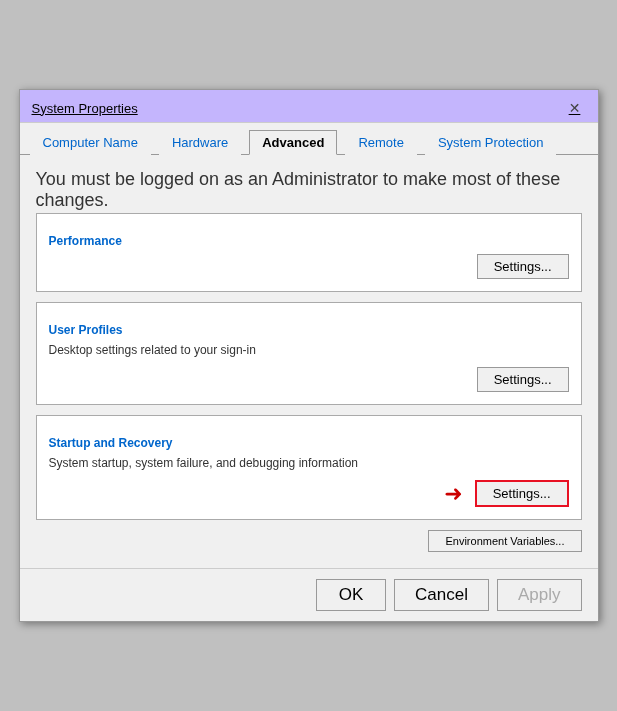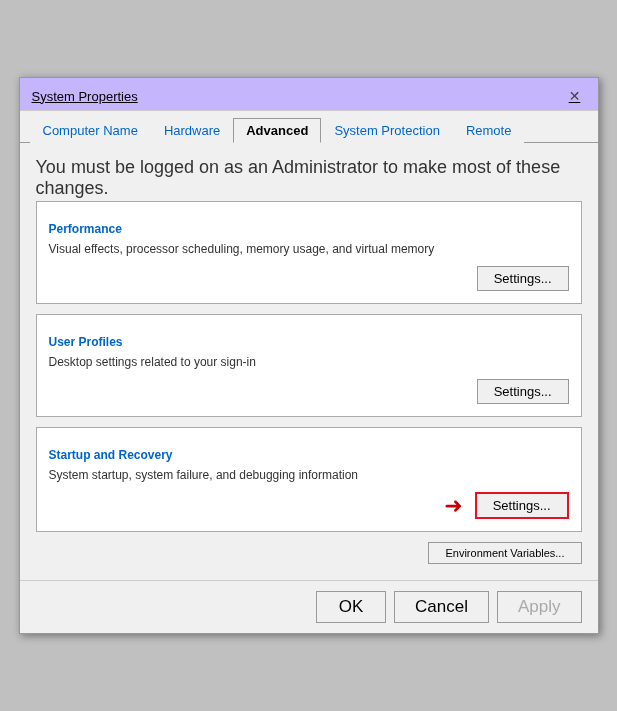--- a/index.html
+++ b/index.html
@@ -56,21 +56,21 @@
       background: none;
       border: none;
     }
 
     .tab-bar {
       display: flex;
       flex-direction: row;
       padding: 6px 10px 0 10px;
       background: #f0f0f0;
       border-bottom: 1px solid #999;
-      gap: 0;
+      gap: 8px;
     }
 
     .tab {
       padding: 4px 12px;
       cursor: pointer;
       font-size: 13px;
       color: #0066cc;
       border: 1px solid transparent;
       border-bottom: none;
       background: #f0f0f0;
@@ -199,31 +199,30 @@
   <div class="title-bar">
     <span class="title-bar-title">System Properties</span>
     <button class="title-bar-close">✕</button>
   </div>
 
   <div class="tab-bar">
 
   <div class="tab">Computer Name</div>
       <div class="tab">Hardware</div>
       <div class="tab active">Advanced</div>
+      <div class="tab">Remote</div>
       <div class="tab">System Protection</div>
-      <div class="tab">Remote</div>
     </div>
 
   <div class="content">
     <div class="admin-notice">You must be logged on as an Administrator to make most of these changes.</div>
 
     <div id="sections-container">
         <div class="section-box">
           <div class="section-title">Performance</div>
-          <div class="section-desc">Visual effects, processor scheduling, memory usage, and virtual memory</div>
           <div class="section-button-row">
             <button class="settings-btn">Settings...</button>
           </div>
         </div>
         <div class="section-box">
           <div class="section-title">User Profiles</div>
           <div class="section-desc">Desktop settings related to your sign-in</div>
           <div class="section-button-row">
             <button class="settings-btn">Settings...</button>
           </div>

